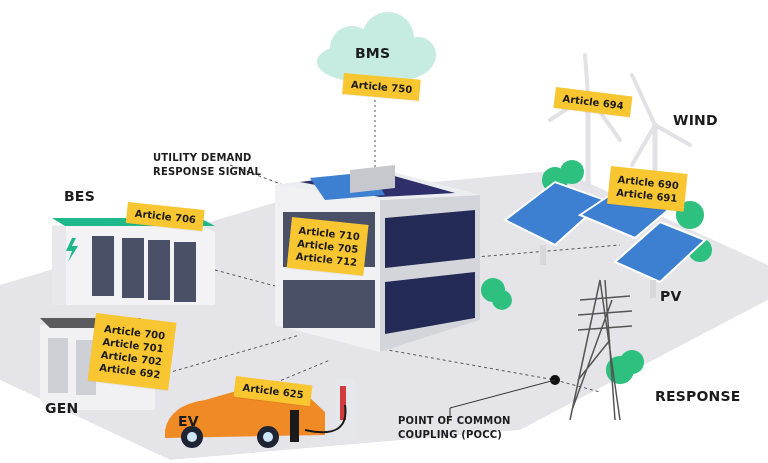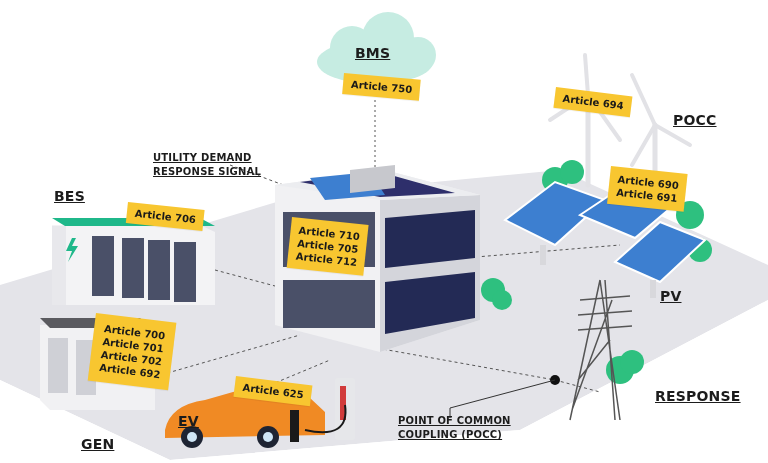--- a/index.html
+++ b/index.html
@@ -1,20 +1,20 @@
 <!DOCTYPE html>
 <html><head>
 <meta charset="utf-8">
 <style>
   html, body { margin: 0; padding: 0; background: #ffffff; }
   body { width: 768px; height: 463px; position: relative; overflow: hidden; font-family: "Liberation Sans", sans-serif; }
   #scene { position: absolute; left: 0; top: 0; width: 768px; height: 463px; }
   .label {
     position: absolute; font-family: "DejaVu Sans", sans-serif; font-weight: bold;
-    color: #1c1c1c; letter-spacing: 0.2px; white-space: nowrap; text-decoration: underline;
+    color: #1c1c1c; letter-spacing: 0.2px; white-space: nowrap;
   }
   .label.big { font-size: 14px; }
   .label.small { font-size: 10px; line-height: 14px; white-space: pre-line; }
   .tag {
     position: absolute; background: #f8c630; color: #1a1a1a;
     font-family: "DejaVu Sans", sans-serif; font-weight: bold; font-size: 10px;
     line-height: 13px; padding: 4px 8px; transform-origin: left top;
     box-shadow: 0 1px 0 rgba(0,0,0,0.05);
   }
   .tag span { display: block; white-space: nowrap; }
@@ -131,24 +131,24 @@
       <line x1="578" y1="330" x2="632" y2="326"></line>
   </g>
 
   <circle cx="555" cy="380" r="5" fill="#111"></circle>
   <polyline points="555,380 450,408 450,418" stroke="#333" stroke-width="1" fill="none"></polyline>
 </svg>
 
 <div class="label big" style="left:355px;top:45px;">BMS</div>
 <div class="label small" style="left:153px;top:151px;">UTILITY DEMAND
 RESPONSE SIGNAL</div>
-<div class="label big" style="left:54px;top:188px;text-align:right;">BES</div>
-<div class="label big" style="left:45px;top:436px;margin-left:36px;">GEN</div>
+<div class="label big" style="left:64px;top:188px;text-align:right;">BES</div>
+<div class="label big" style="left:45px;top:400px;">GEN</div>
 <div class="label big" style="left:178px;top:413px;">EV</div>
-<div class="label big" style="left:673px;top:112px;">POCC</div>
+<div class="label big" style="left:673px;top:112px;">WIND</div>
 <div class="label big" style="left:660px;top:288px;">PV</div>
 <div class="label big" style="left:655px;top:388px;">RESPONSE</div>
 <div class="label small" style="left:398px;top:414px;">POINT OF COMMON
 COUPLING (POCC)</div>
 
 <div class="tag" style="left:344px;top:73px;transform:rotate(5deg);">
   <span>Article 750</span>
 </div>
 
 <div class="tag" style="left:292px;top:217px;padding:6px 8px;transform:rotate(6deg);">

